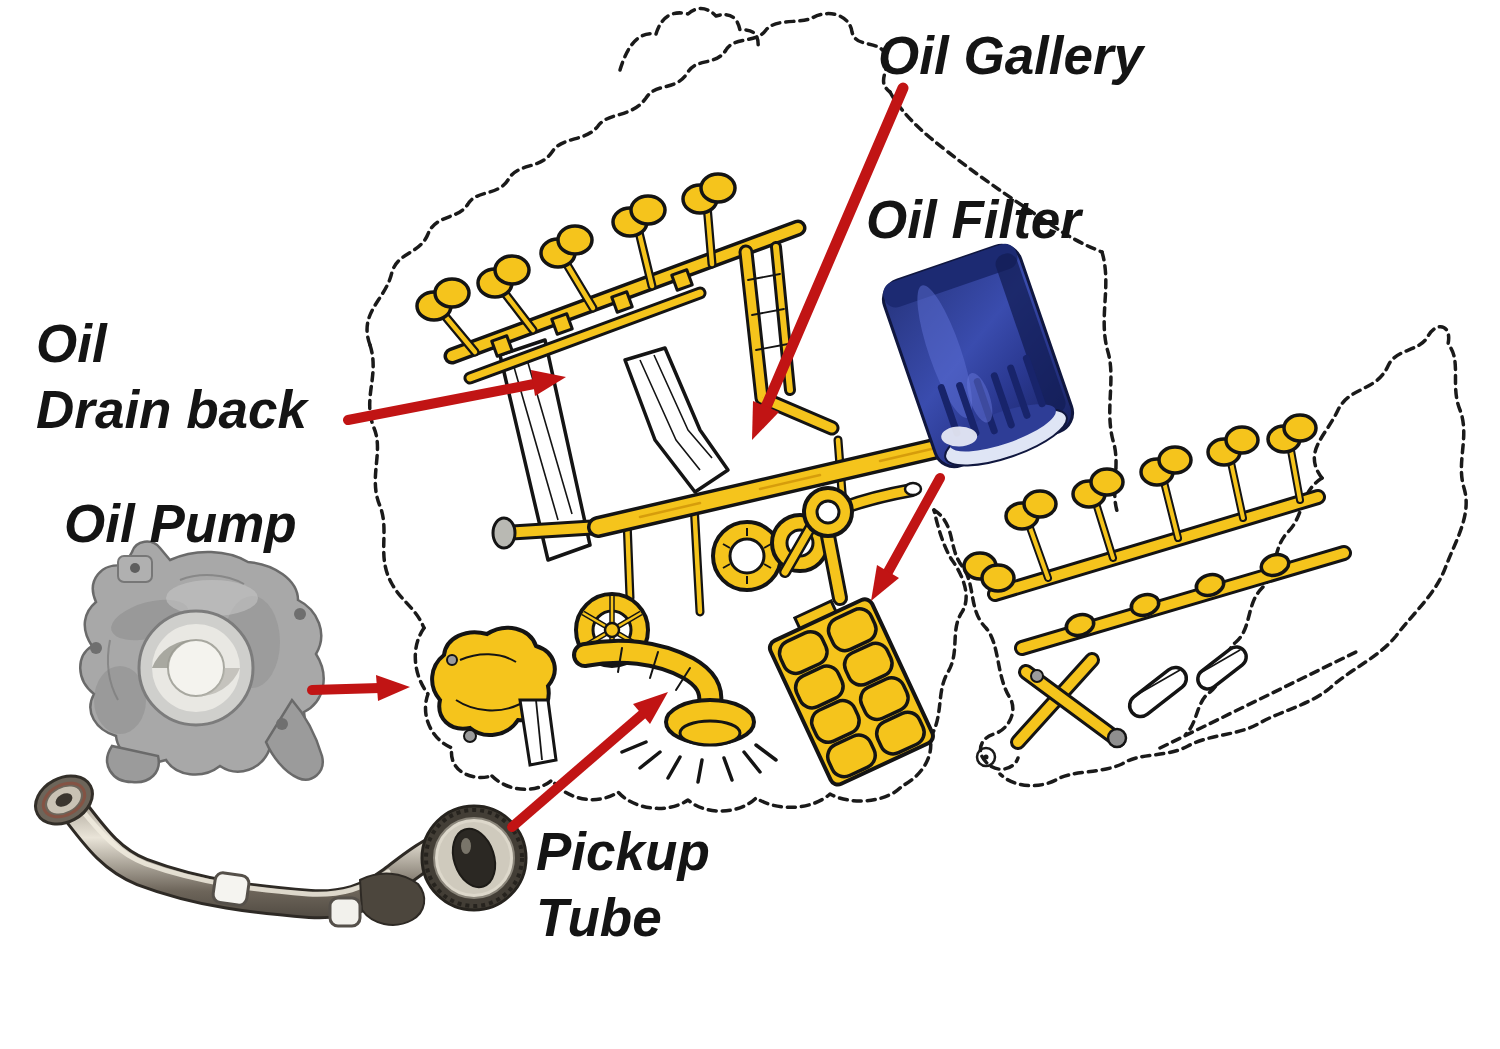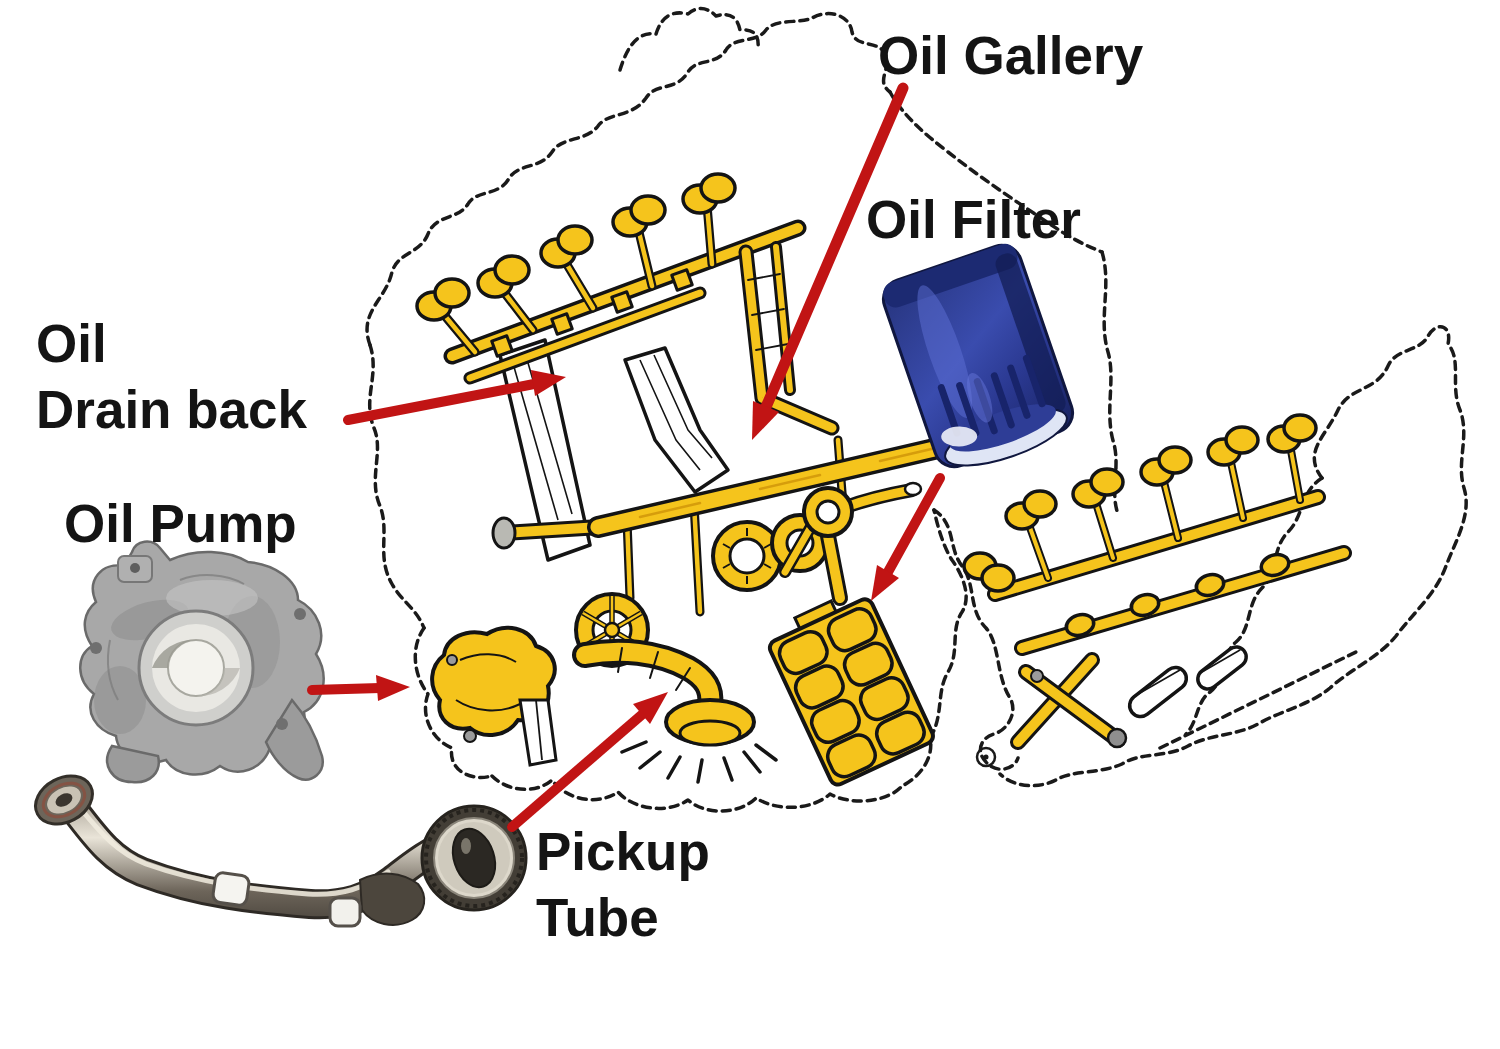--- a/index.html
+++ b/index.html
@@ -1,17 +1,17 @@
 <!DOCTYPE html>
 <html><head>
 <meta charset="utf-8">
 <style>
   html,body{margin:0;padding:0;background:#ffffff;}
   .stage{position:relative;width:1500px;height:1049px;background:#ffffff;overflow:hidden;
-         font-family:"Liberation Sans",sans-serif;}
+         font-family:"Liberation Sans",sans-serif;font-style:italic;}
   svg{position:absolute;left:0;top:0;}
   text.callout{font-family:"Liberation Sans",sans-serif;font-weight:700;fill:#141414;}
 </style>
 </head>
 <body>
 
 <div class="stage">
 <svg width="1500" height="1049" viewBox="0 0 1500 1049">
   <defs>
     <linearGradient id="chromeGrad" gradientUnits="userSpaceOnUse" x1="0" y1="778" x2="0" y2="935">

